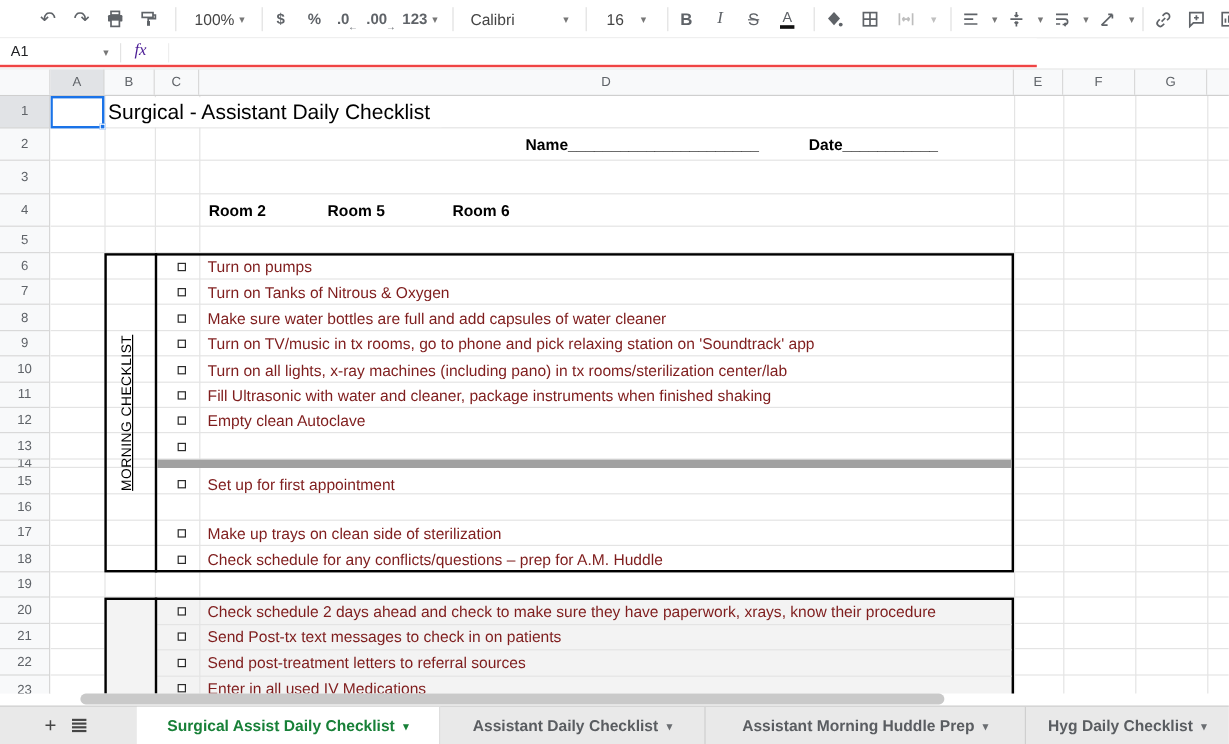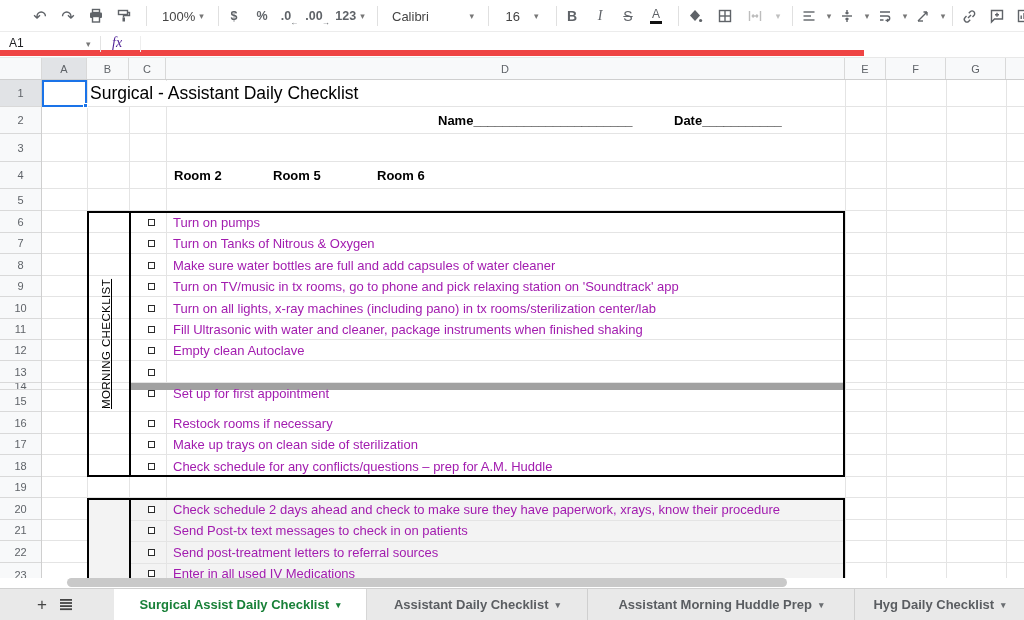--- a/index.html
+++ b/index.html
@@ -19,21 +19,21 @@
   .fmt { font-size:12.5px; font-weight:bold; color:#5f6368; position:relative; }
   .fmt .subarrow { position:absolute; font-size:8px; right:-7px; bottom:-4px; font-style:normal; }
   .bij { font-size:14px; color:#5f6368; }
   .acolor { display:flex; flex-direction:column; align-items:center; }
   .acolor .bar { width:12px; height:3px; background:#111; margin-top:1px; }
   svg.ic { stroke:#5f6368; fill:none; stroke-width:1.4; }
   svg.ic.grayed { stroke:#bdbdbd; }
 
   
   #formulabar { position:absolute; left:0; top:32px; width:864px; height:24px;
-    background:#fff; border-bottom:6px solid #ef4444; }
+    background:#fff; border-bottom:2px solid #ef4444; }
   #namebox { position:absolute; left:0; top:0; width:100px; height:24px; }
   #namebox .ref { position:absolute; left:9px; top:4px; font-size:12px; color:#202124; }
   #namebox .caret { position:absolute; left:82px; top:7px; }
   .fdiv { position:absolute; top:4px; width:1px; height:16px; background:#e3e3e3; }
   #fx { position:absolute; left:112px; top:3px; font-family:"Liberation Serif", serif;
     font-style:italic; font-size:14px; color:#4c1d95; }
   #formula-input { position:absolute; left:150px; top:0; width:870px; height:24px; }
 
   
   #colheaders { position:absolute; left:0; top:57px; width:1024px; height:23px;
@@ -61,21 +61,21 @@
   .faint-v { position:absolute; width:1px; background:#e4e4e4; }
   .faint-h { position:absolute; height:1px; background:#e4e4e4; }
 
   #title { position:absolute; left:48px; top:1px; height:25px; line-height:25px;
     font-size:17.5px; color:#000; background:#fff; padding-right:10px; white-space:nowrap; }
   .boldcell { position:absolute; font-weight:bold; font-size:13px; color:#000; white-space:nowrap; }
 
   #graybar { position:absolute; left:89px; top:303px; width:712px; height:7px; background:#a1a1a1; }
 
   .citem { position:absolute; left:89px; width:752px; display:flex; align-items:center;
-    font-size:13px; color:#a21caf; }
+    font-size:13px; color:#7f1d1d; }
   .cbx { width:7px; height:7px; border:1px solid #2b2b2b; margin-left:17px; flex:none; background:#fff; }
   .ctext { margin-left:18px; white-space:nowrap; overflow:hidden; }
 
   #morning-label { position:absolute; left:-9px; top:256px; width:150px; height:16px;
     transform:rotate(-90deg); text-align:center; font-size:11.5px; letter-spacing:0.4px;
     text-decoration:underline; color:#000; white-space:nowrap; }
   #downtime-label { position:absolute; left:-13px; top:487px; width:150px; height:26px;
     transform:rotate(-90deg); font-size:11px; font-weight:bold; letter-spacing:0.6px;
     line-height:13px; color:#000; text-align:left; }
   #downtime-label span { display:block; }
@@ -388,27 +388,23 @@
   <div class="citem" style="top:260px;height:21px">
       <span class="cbx"></span>
       <span class="ctext">Empty clean Autoclave</span>
     </div>
   <div class="citem" style="top:281px;height:22px">
       <span class="cbx"></span>
     </div>
 
   <div id="graybar"></div>
 
-  <div class="citem" style="top:296px;height:34px">
+  <div class="citem" style="top:306px;height:34px">
       <span class="cbx"></span>
       <span class="ctext">Set up for first appointment</span>
-    </div>
-  <div class="citem" style="top:332px;height:22px">
-      <span class="cbx"></span>
-      <span class="ctext">Restock rooms if necessary</span>
     </div>
   <div class="citem" style="top:354px;height:21px">
       <span class="cbx"></span>
       <span class="ctext">Make up trays on clean side of sterilization</span>
     </div>
   <div class="citem" style="top:375px;height:22px">
       <span class="cbx"></span>
       <span class="ctext">Check schedule for any conflicts/questions – prep for A.M. Huddle</span>
     </div>
 

